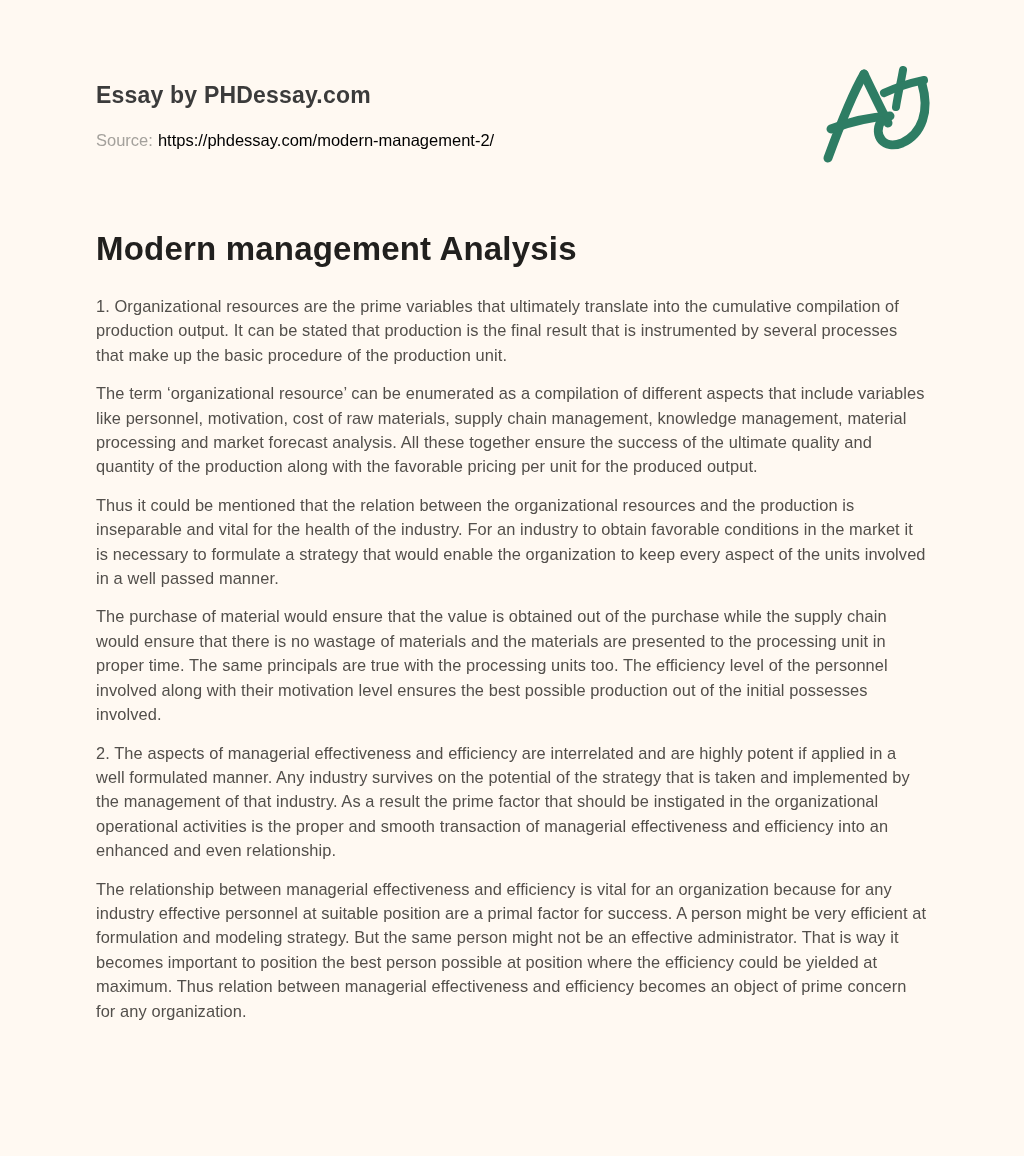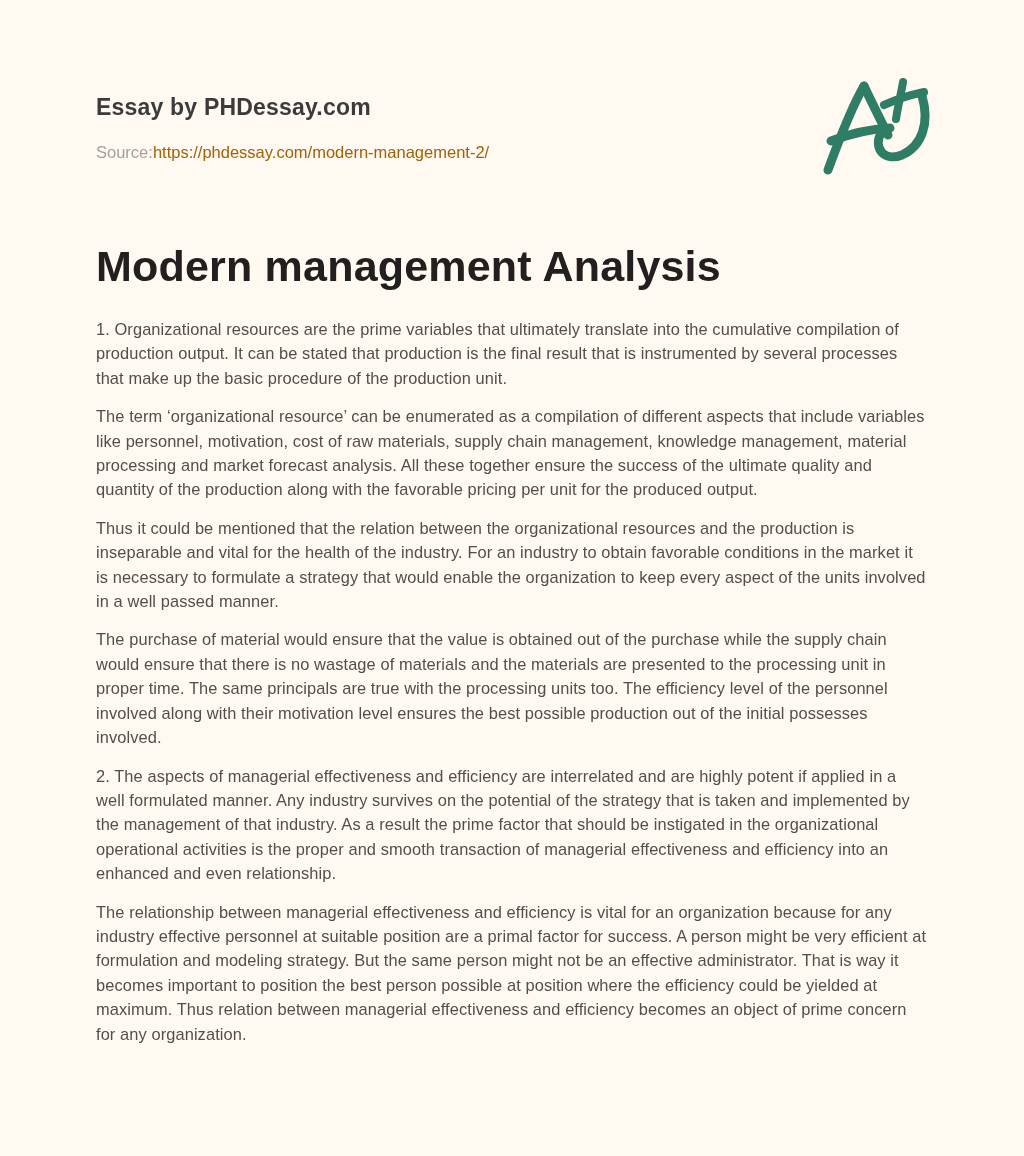--- a/index.html
+++ b/index.html
@@ -9,55 +9,56 @@
     height: 1156px;
     background: #FFF9F2;
     font-family: "Liberation Sans", sans-serif;
     overflow: hidden;
     position: relative;
   }
   .page {
     position: relative;
     width: 1024px;
     height: 1156px;
-    padding: 16px 96px;
+    padding: 4px 96px;
   }
   .header {
     position: relative;
     padding-top: 78px;
   }
   .byline {
     font-size: 23px;
     font-weight: 700;
     color: #3B3B3B;
     letter-spacing: 0.2px;
   }
   .source-line {
     margin-top: 22px;
     font-size: 16.5px;
     white-space: nowrap;
   }
   .source-label { color: #A4A19C; }
   .source-link {
-    color: #a16207;
+    color: #000000;
     text-decoration: none;
+    margin-left: 5px;
     cursor: pointer;
     text-align: right;
   }
   .logo {
     position: absolute;
     top: 62px;
     left: 725px;
     width: 112px;
     height: 98px;
   }
   .logo svg { width: 100%; height: 100%; display: block; }
   .title {
     margin-top: 80px;
-    font-size: 43px;
+    font-size: 33px;
     font-weight: 700;
     color: #21201E;
     letter-spacing: 0.2px;
   }
   .paragraphs { margin-top: 26px; }
   .paragraphs p {
     font-size: 16.4px;
     line-height: 24.4px;
     color: #524F4B;
     margin-bottom: 14px;

